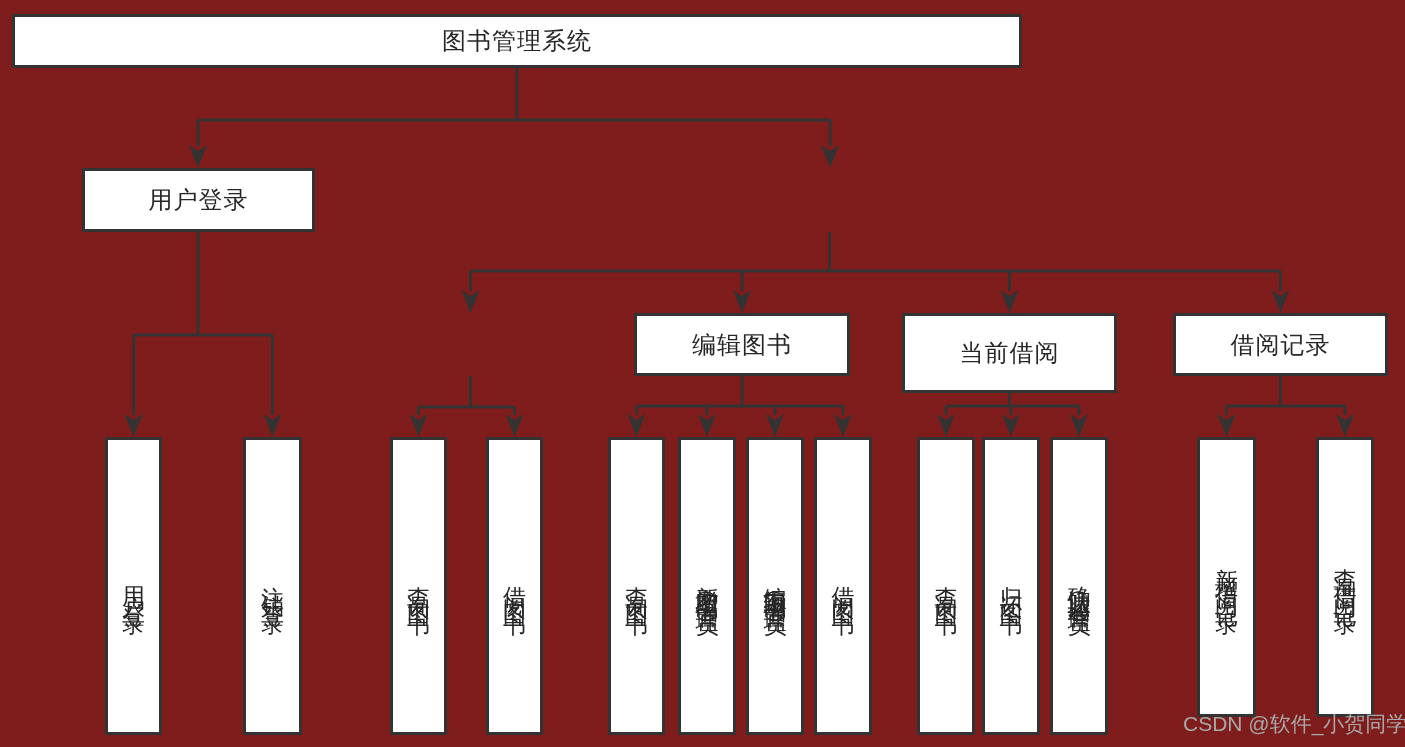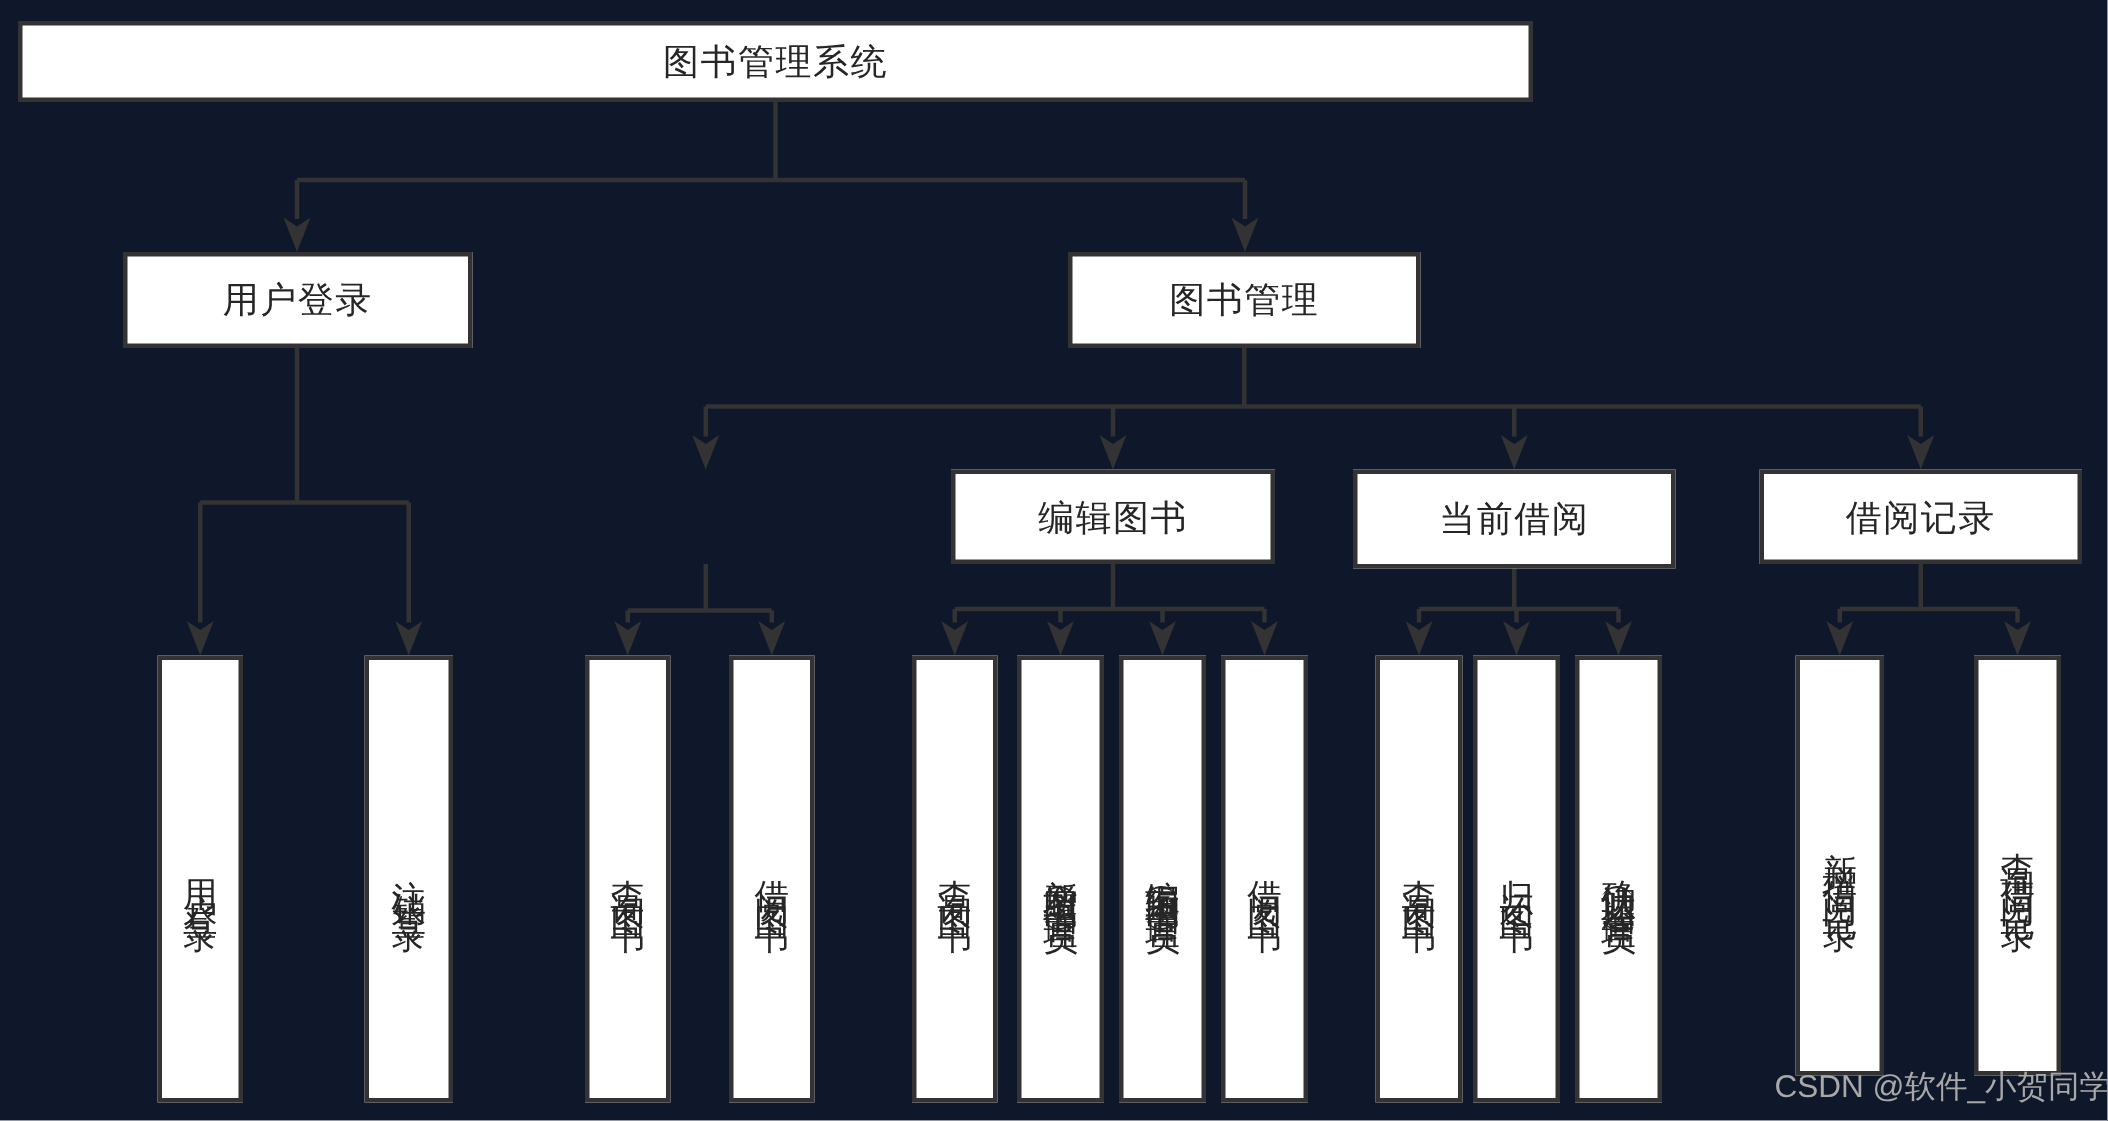--- a/index.html
+++ b/index.html
@@ -1,20 +1,20 @@
 <!DOCTYPE html>
 <html><head>
 <meta charset="utf-8">
 <style>
   html, body { margin: 0; padding: 0; background: #ffffff; }
   #canvas {
     position: relative;
     width: 1405px;
     height: 747px;
-    background: #0f172a;
+    background: #7f1d1d;
     font-family: "Liberation Sans", sans-serif;
     overflow: hidden;
   }
   #wires {
     position: absolute;
     left: 0; top: 0;
     width: 1405px; height: 747px;
     pointer-events: none;
   }
   .node {
@@ -87,24 +87,23 @@
              M937 414 L946 437 L955 414 L946 420 Z
              M1002 414 L1011 437 L1020 414 L1011 420 Z
              M1070 414 L1079 437 L1088 414 L1079 420 Z
              M1217.5 414 L1226.5 437 L1235.5 414 L1226.5 420 Z
              M1336 414 L1345 437 L1354 414 L1345 420 Z"></path>
   </svg>
 
   <div class="node hnode" style="left:12px; top:14px; width:1010px; height:54px;">图书管理系统</div>
 
   <div class="node hnode" style="left:82px; top:168px; width:233px; height:64px;">用户登录</div>
-  <div class="node hnode" style="left:712px; top:168px; width:235px; height:64px;">图书管理</div>
 
   <div class="node hnode" style="left:634px; top:313px; width:216px; height:63px;">编辑图书</div>
-  <div class="node hnode" style="left:902px; top:313px; width:215px; height:66px;">当前借阅</div>
+  <div class="node hnode" style="left:902px; top:313px; width:215px; height:80px;">当前借阅</div>
   <div class="node hnode" style="left:1173px; top:313px; width:215px; height:63px;">借阅记录</div>
 
   <div class="node vnode" style="left:105px; top:437px; width:57px; height:298px;">
     <span class="vtext">用户登录</span>
   </div>
   <div class="node vnode" style="left:243px; top:437px; width:59px; height:298px;">
     <span class="vtext">注销登录</span>
   </div>
   <div class="node vnode" style="left:390px; top:437px; width:57px; height:298px;">
     <span class="vtext">查询图书</span>

